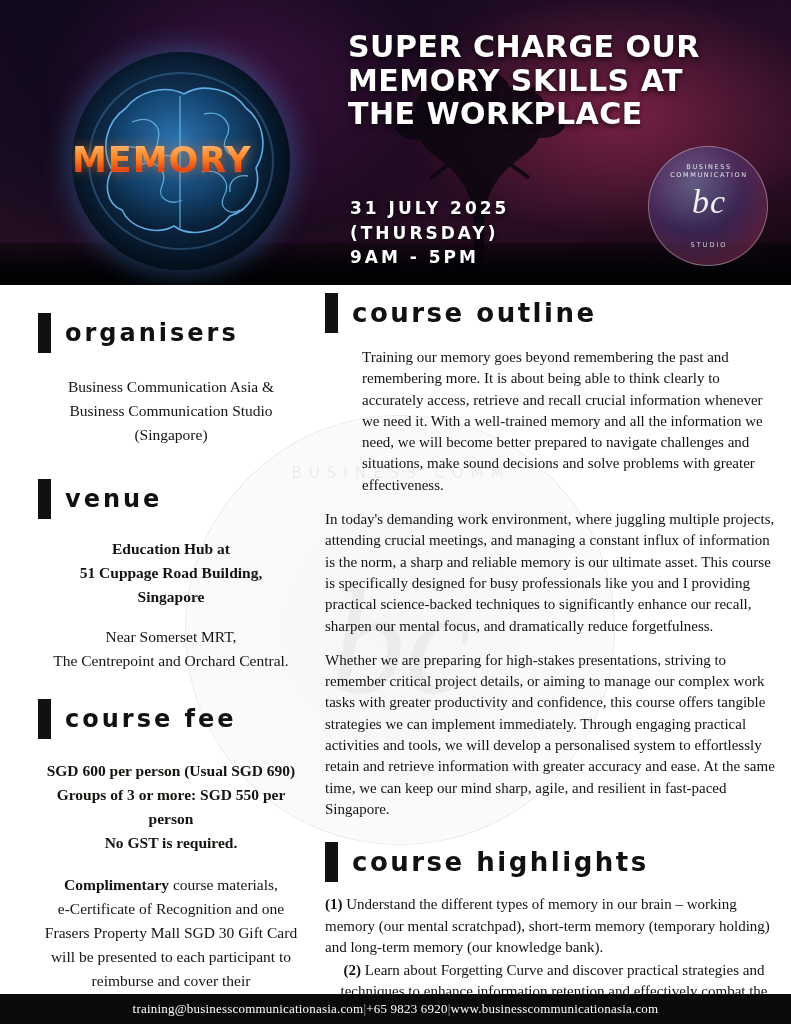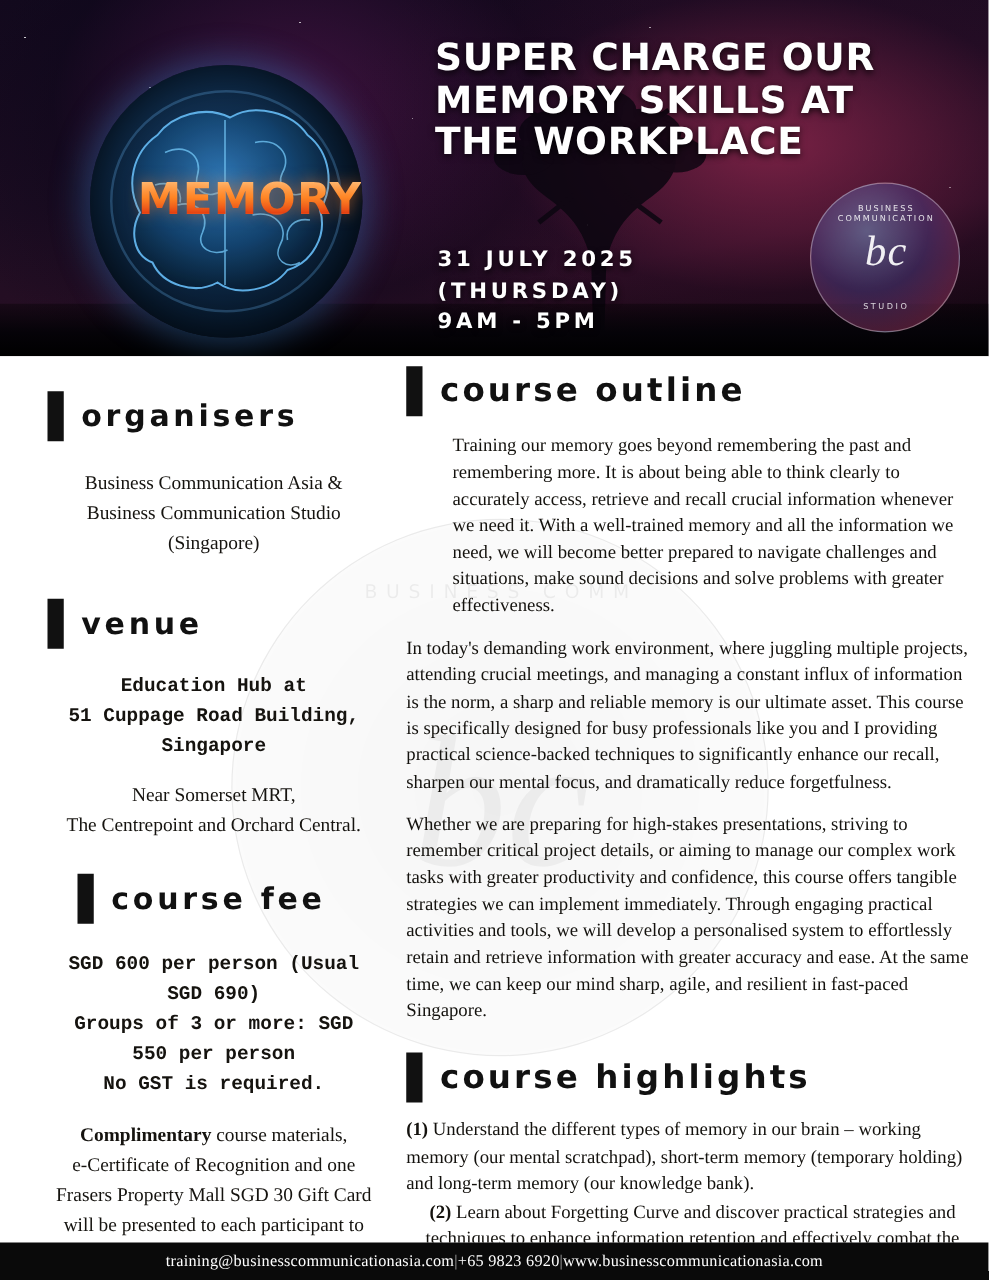--- a/index.html
+++ b/index.html
@@ -62,21 +62,21 @@
     border-radius: 50%;
     background: radial-gradient(circle at 45% 40%, #173c63 0%, #0d2845 45%, #061628 75%, #02080f 100%);
     box-shadow: 0 0 26px 6px rgba(60,140,220,0.35), inset 0 0 40px rgba(0,0,0,0.7);
     overflow: hidden;
   }
   .brain-wrap svg { position: absolute; left: 0; top: 0; }
   .memory-word {
     position: absolute;
     left: 0; top: 88px;
     width: 218px;
-    text-align: right;
+    text-align: left;
     font-family: "DejaVu Sans", sans-serif;
     font-weight: 700;
     font-size: 35px;
     letter-spacing: 1px;
     background: linear-gradient(180deg, #ffd9a0 0%, #ff8c2a 45%, #e03a12 75%, #ffb45e 100%);
     -webkit-background-clip: text;
     background-clip: text;
     color: transparent;
     text-shadow: 0 0 12px rgba(255,120,30,0.55);
   }
@@ -183,21 +183,21 @@
   .left-head { justify-content: flex-start; padding-left: 38px; }
   .centered-text {
     text-align: center;
     font-family: "Liberation Serif", serif;
     font-size: 15.5px;
     line-height: 1.55;
     color: #15130f;
     padding: 0 22px;
     margin-left: 22px;
   }
-  .centered-text.bold { font-weight: 700; font-family: Liberation Mono, monospace; }
+  .centered-text.bold { font-weight: 700; }
   .para { margin: 0; }
 
   .right-head { padding-left: 0; }
   .rt-title {
     font-family: "DejaVu Sans", sans-serif;
     font-weight: 700;
     font-size: 26px;
     letter-spacing: 2.5px;
     color: #111111;
   }
@@ -317,21 +317,21 @@
       <div class="centered-text bold" style="margin-top:18px;">
         <div class="para">Education Hub at</div>
         <div class="para">51 Cuppage Road Building,</div>
         <div class="para">Singapore</div>
       </div>
       <div class="centered-text" style="margin-top:16px;">
         <div class="para">Near Somerset MRT,</div>
         <div class="para">The Centrepoint and Orchard Central.</div>
       </div>
 
-      <div class="sec-head left-head" style="margin-top:26px;margin-left:24px;">
+      <div class="sec-head left-head" style="margin-top:26px;">
         <div class="sec-bar"></div>
         <div class="sec-title">course fee</div>
       </div>
       <div class="centered-text bold" style="margin-top:20px;">
         <div class="para">SGD 600 per person (Usual SGD 690)</div>
         <div class="para">Groups of 3 or more: SGD 550 per person</div>
         <div class="para">No GST is required.</div>
       </div>
       <div class="centered-text" style="margin-top:18px;">
         <div class="para">

